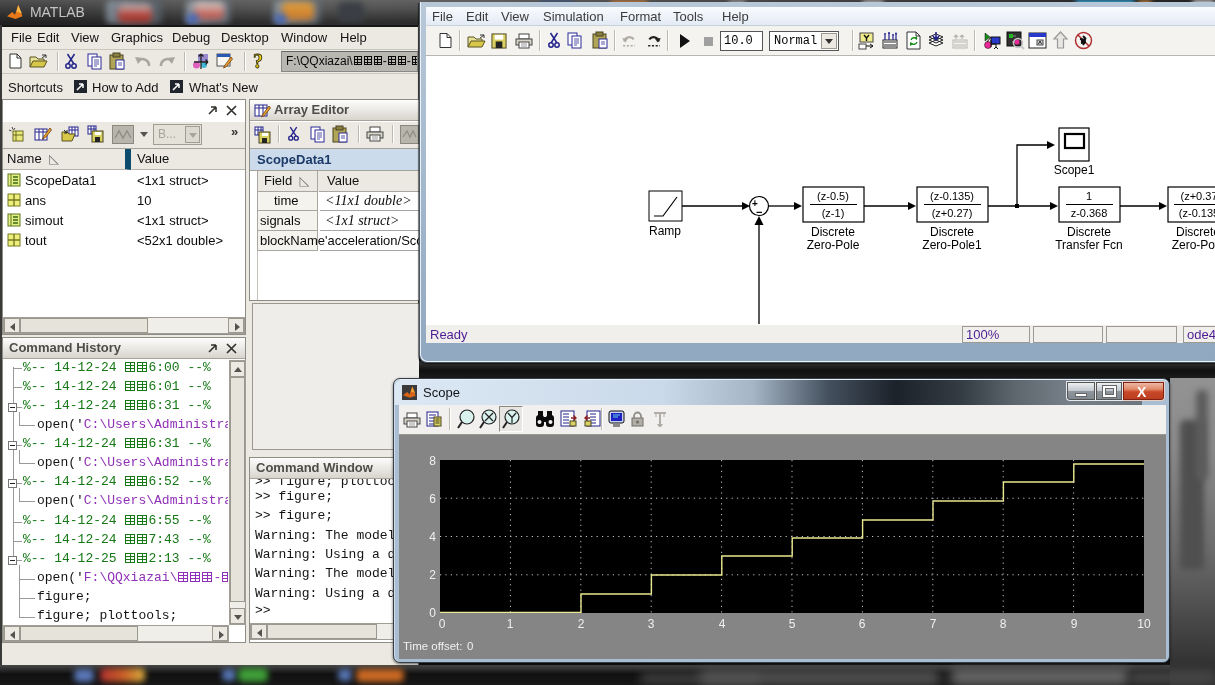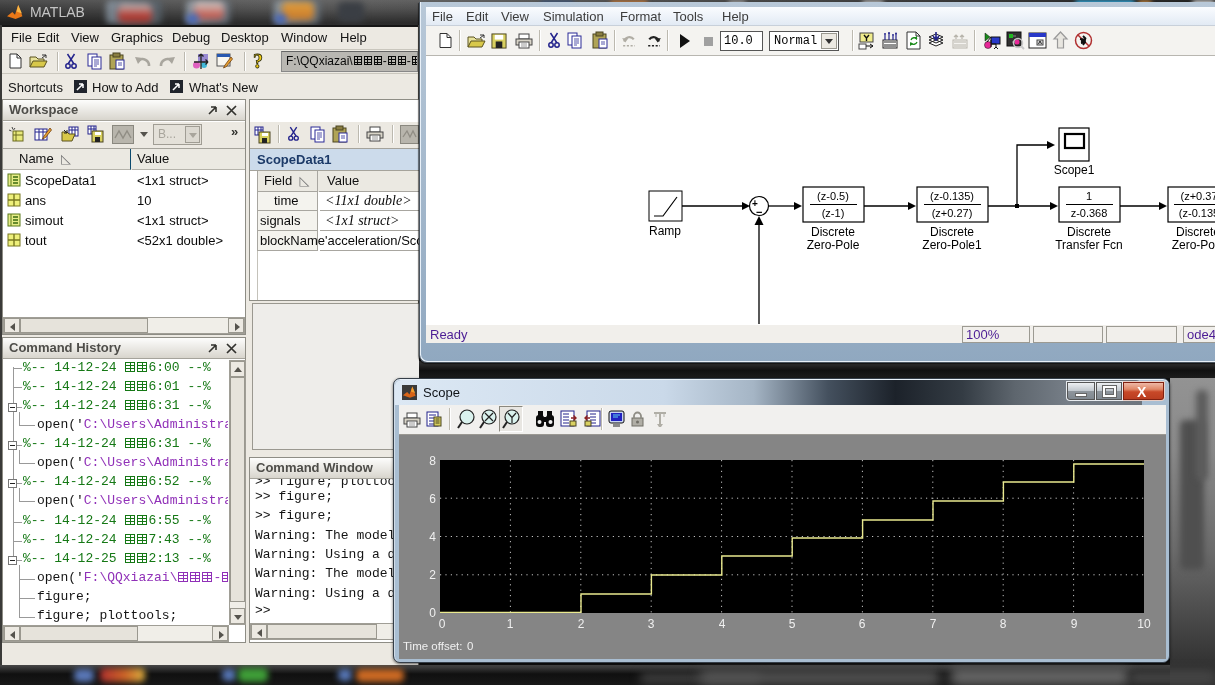--- a/index.html
+++ b/index.html
@@ -141,21 +141,20 @@
       </span>
     <span class="abs" style="left:92px;top:6px">How to Add</span>
     <span class="abs" style="left:170px;top:6px;width:13px;height:13px;background:#20242c">
         <svg style="position:absolute;left:2px;top:2px" width="9" height="9" viewBox="0 0 9 9">
           <path d="M1 8 L7 2 M7 2 h-4 M7 2 v4" stroke="#fff" stroke-width="1.5" fill="none"></path>
         </svg>
       </span>
     <span class="abs" style="left:189px;top:6px">What's New</span>
   </div>
   <div class="panel" id="wsPanel" style="left:2px;top:74px;width:244px;height:236px">
-    <div class="ptitle">Workspace</div>
     <svg class="pdock" style="right:26px" width="13" height="13" viewBox="0 0 13 13">
         <path d="M3 10 L10 3 M10 3 h-5 M10 3 v5" stroke="#32322e" stroke-width="1.6" fill="none"></path>
       </svg>
     <svg class="pclose" style="right:7px" width="13" height="13" viewBox="0 0 13 13">
         <path d="M2 2 L11 11 M11 2 L2 11" stroke="#32322e" stroke-width="1.7" fill="none"></path>
       </svg>
     <div class="abs" style="left:0;top:22px;width:100%;height:27px;background:#ece9e2;border-bottom:1px solid #a5a39b">
       <svg class="ic" style="left:5px;top:4px" width="17" height="17" viewBox="0 0 17 17">
           <rect x="5" y="5" width="10" height="10" fill="#e8e87a" stroke="#6a6a20"></rect>
           <path d="M8 5 v10 M5 9 h10" stroke="#6a6a20"></path>
@@ -184,21 +183,21 @@
             <path d="M2 12 L6 5 L10 12 L14 5 L18 12" stroke="#908d84" fill="none" stroke-width="1.4"></path>
           </svg>
         </div>
       <div class="arr" style="left:137px;top:10px;border-left:4px solid transparent;border-right:4px solid transparent;border-top:5px solid #55534d"></div>
       <div class="abs" style="left:150px;top:2px;width:49px;height:21px;border:1px solid #a09d94;background:#e4e1d9;color:#a8a59c;font-size:12px;line-height:19px;padding-left:4px">B...<span class="abs" style="right:1px;top:1px;width:15px;height:17px;background:#dcd9d1;border:1px solid #a09d94">
             <span class="arr" style="left:3px;top:6px;border-left:4px solid transparent;border-right:4px solid transparent;border-top:5px solid #a8a59c"></span>
           </span></div>
       <div class="abs" style="left:228px;top:2px;color:#32322e;font-size:13px;font-weight:bold">»</div>
     </div>
     <div class="abs" style="left:0;top:49px;width:100%;height:21px;background:#ebe9e2">
-      <div class="abs" style="left:0;top:0;width:128px;height:21px;border-right:1px solid #0c4a6e;border-bottom:1px solid #b5b3ab;font-size:13px;color:#111;line-height:20px;padding-left:16px">Name&nbsp;&nbsp;<span style="color:#777">◺</span></div>
+      <div class="abs" style="left:0;top:0;width:128px;height:21px;border-right:6px solid #0c4a6e;border-bottom:1px solid #b5b3ab;font-size:13px;color:#111;line-height:20px;padding-left:4px">Name&nbsp;&nbsp;<span style="color:#777">◺</span></div>
       <div class="abs" style="left:129px;top:0;width:113px;height:21px;border-bottom:1px solid #b5b3ab;font-size:13px;color:#111;line-height:20px;padding-left:5px">Value</div>
     </div>
     <div class="abs" id="wsrows" style="left:0;top:70px;width:242px;height:146px;background:#fff;font-size:13px;color:#0a0a0a">
       <svg class="ic" style="left:4px;top:3px" width="14" height="14" viewBox="0 0 14 14">
           <rect x="1" y="1" width="12" height="12" fill="#e6ec86" stroke="#5a7a1a"></rect>
           <path d="M4 1 v12" stroke="#5a7a1a"></path>
           <path d="M6 4 h5 M6 7 h5 M6 10 h5" stroke="#3a6a10" stroke-width="1.4"></path>
         </svg>
       <span class="abs" style="left:22px;top:3px">ScopeData1</span>
         <span class="abs" style="left:134px;top:3px">&lt;1x1 struct&gt;</span>
@@ -297,20 +296,27 @@
       <div class="sbtn" style="left:0;top:0;width:16px;height:15px">
           <span class="arr" style="left:5px;top:4px;border-top:4px solid transparent;border-bottom:4px solid transparent;border-right:5px solid #55534d"></span>
         </div>
       <div class="sbtn" style="right:0;top:0;width:16px;height:15px">
           <span class="arr" style="left:6px;top:4px;border-top:4px solid transparent;border-bottom:4px solid transparent;border-left:5px solid #55534d"></span>
         </div>
       <div class="sthumb" style="left:16px;top:0;width:118px;height:15px"></div>
     </div>
   </div>
   <div class="panel" id="aePanel" style="left:249px;top:74px;width:170px;height:202px;border-right:none">
+    <div class="ptitle" style="padding-left:24px">Array Editor
+      <svg class="ic" style="left:4px;top:3px" width="17" height="16" viewBox="0 0 17 16">
+          <rect x="1" y="2" width="12" height="11" fill="#fff" stroke="#23238c"></rect>
+          <path d="M1 5 h12 M5 2 v11 M9 2 v11" stroke="#23238c"></path>
+          <path d="M15 3 L9 11 l-1.5 3 l3 -1.5 L16.5 5 z" fill="#e8a030" stroke="#704010" stroke-width="0.8"></path>
+        </svg>
+    </div>
     <div class="abs" style="left:0;top:22px;width:100%;height:27px;background:#ece9e2;border-bottom:1px solid #a5a39b">
       <svg class="ic" style="left:4px;top:4px" width="17" height="18" viewBox="0 0 17 18">
           <rect x="1" y="1" width="8" height="8" fill="#fff" stroke="#23238c"></rect>
           <path d="M1 4 h8 M4 1 v8 M7 1 v8" stroke="#23238c"></path>
           <rect x="5" y="6" width="11" height="11" fill="#d8d060" stroke="#4a4420"></rect>
           <rect x="8" y="12" width="5" height="5" fill="#222"></rect>
           <rect x="8" y="7" width="6" height="3" fill="#fff"></rect>
         </svg>
       <div class="tbsep" style="left:28px;top:3px;height:18px"></div>
       <svg class="ic" style="left:38px;top:4px" width="11" height="16" viewBox="0 0 12 17">

